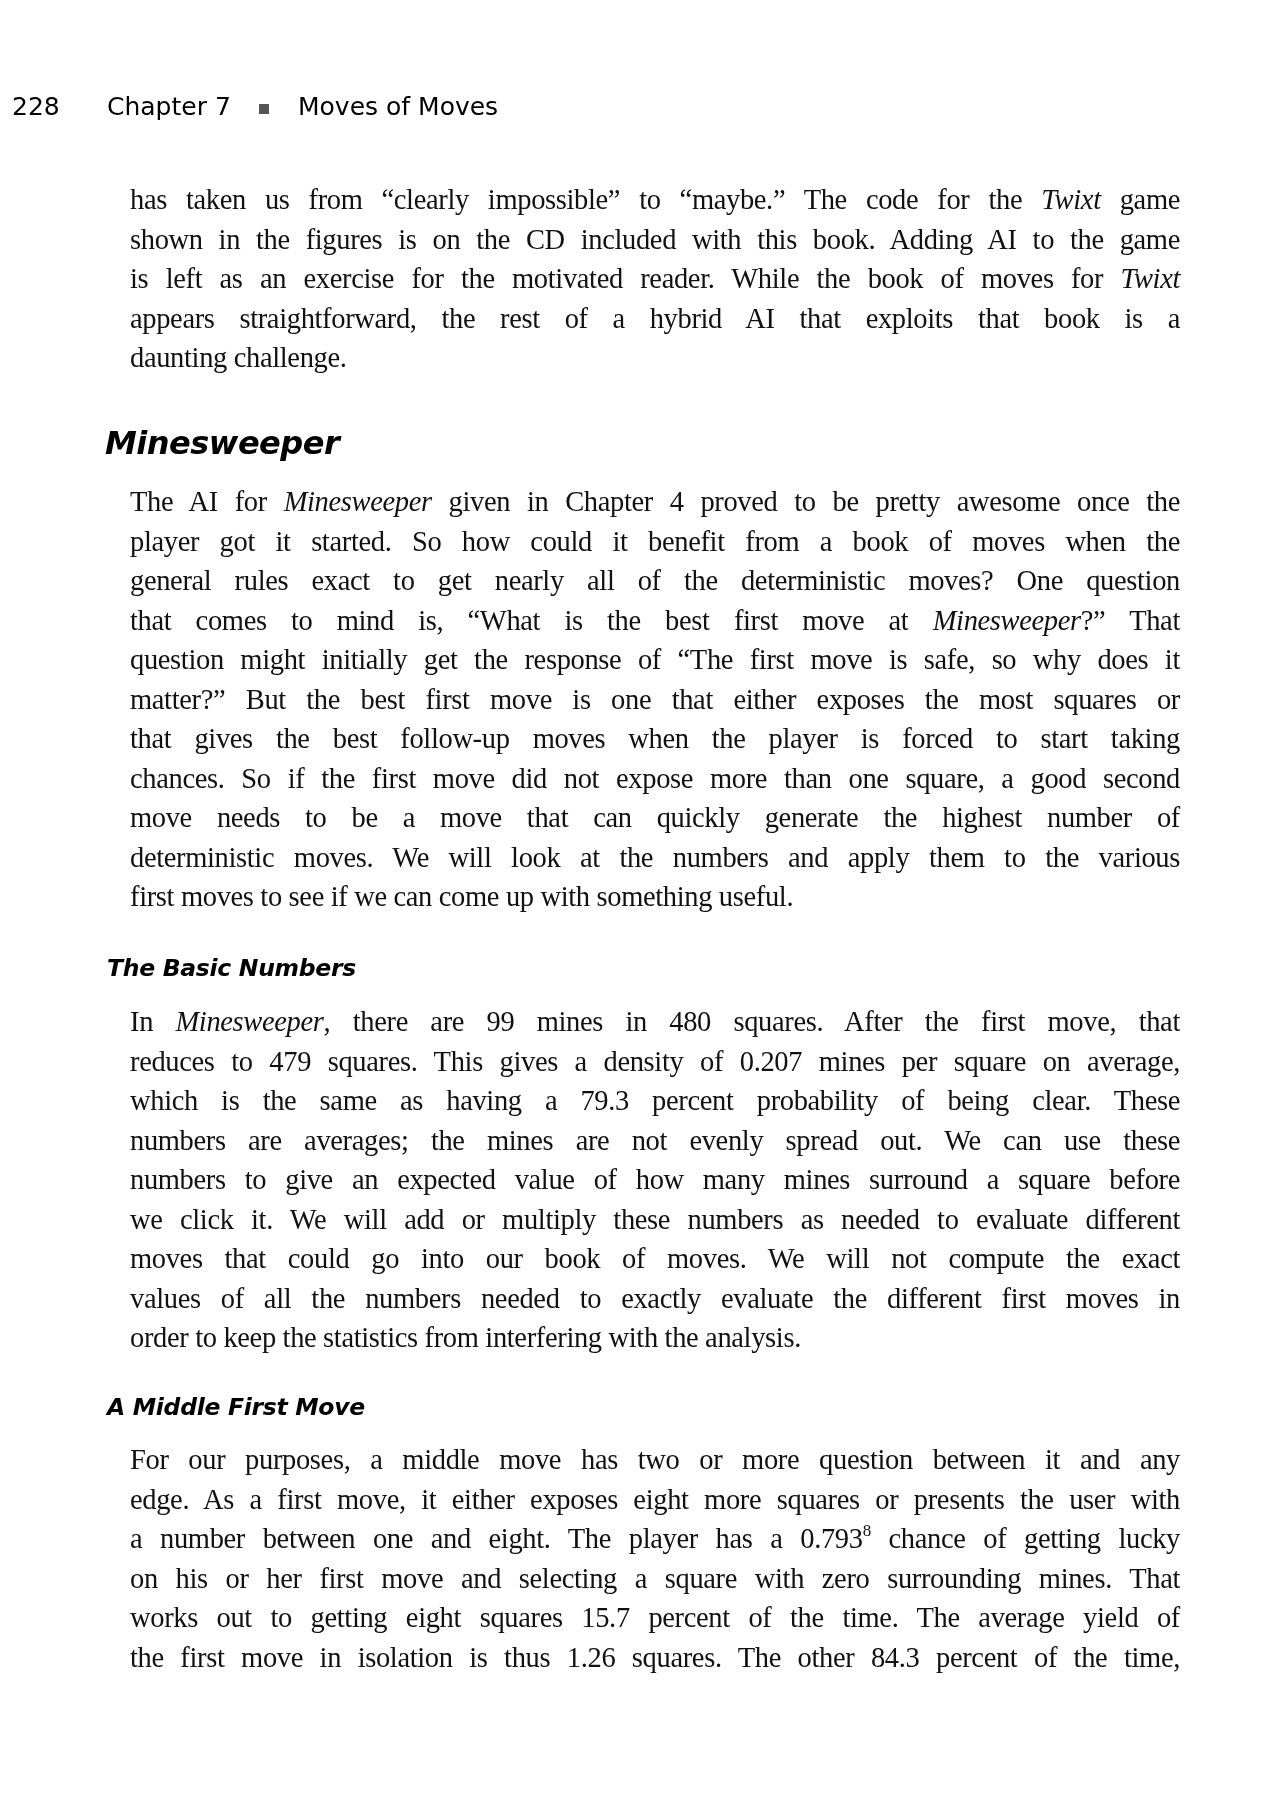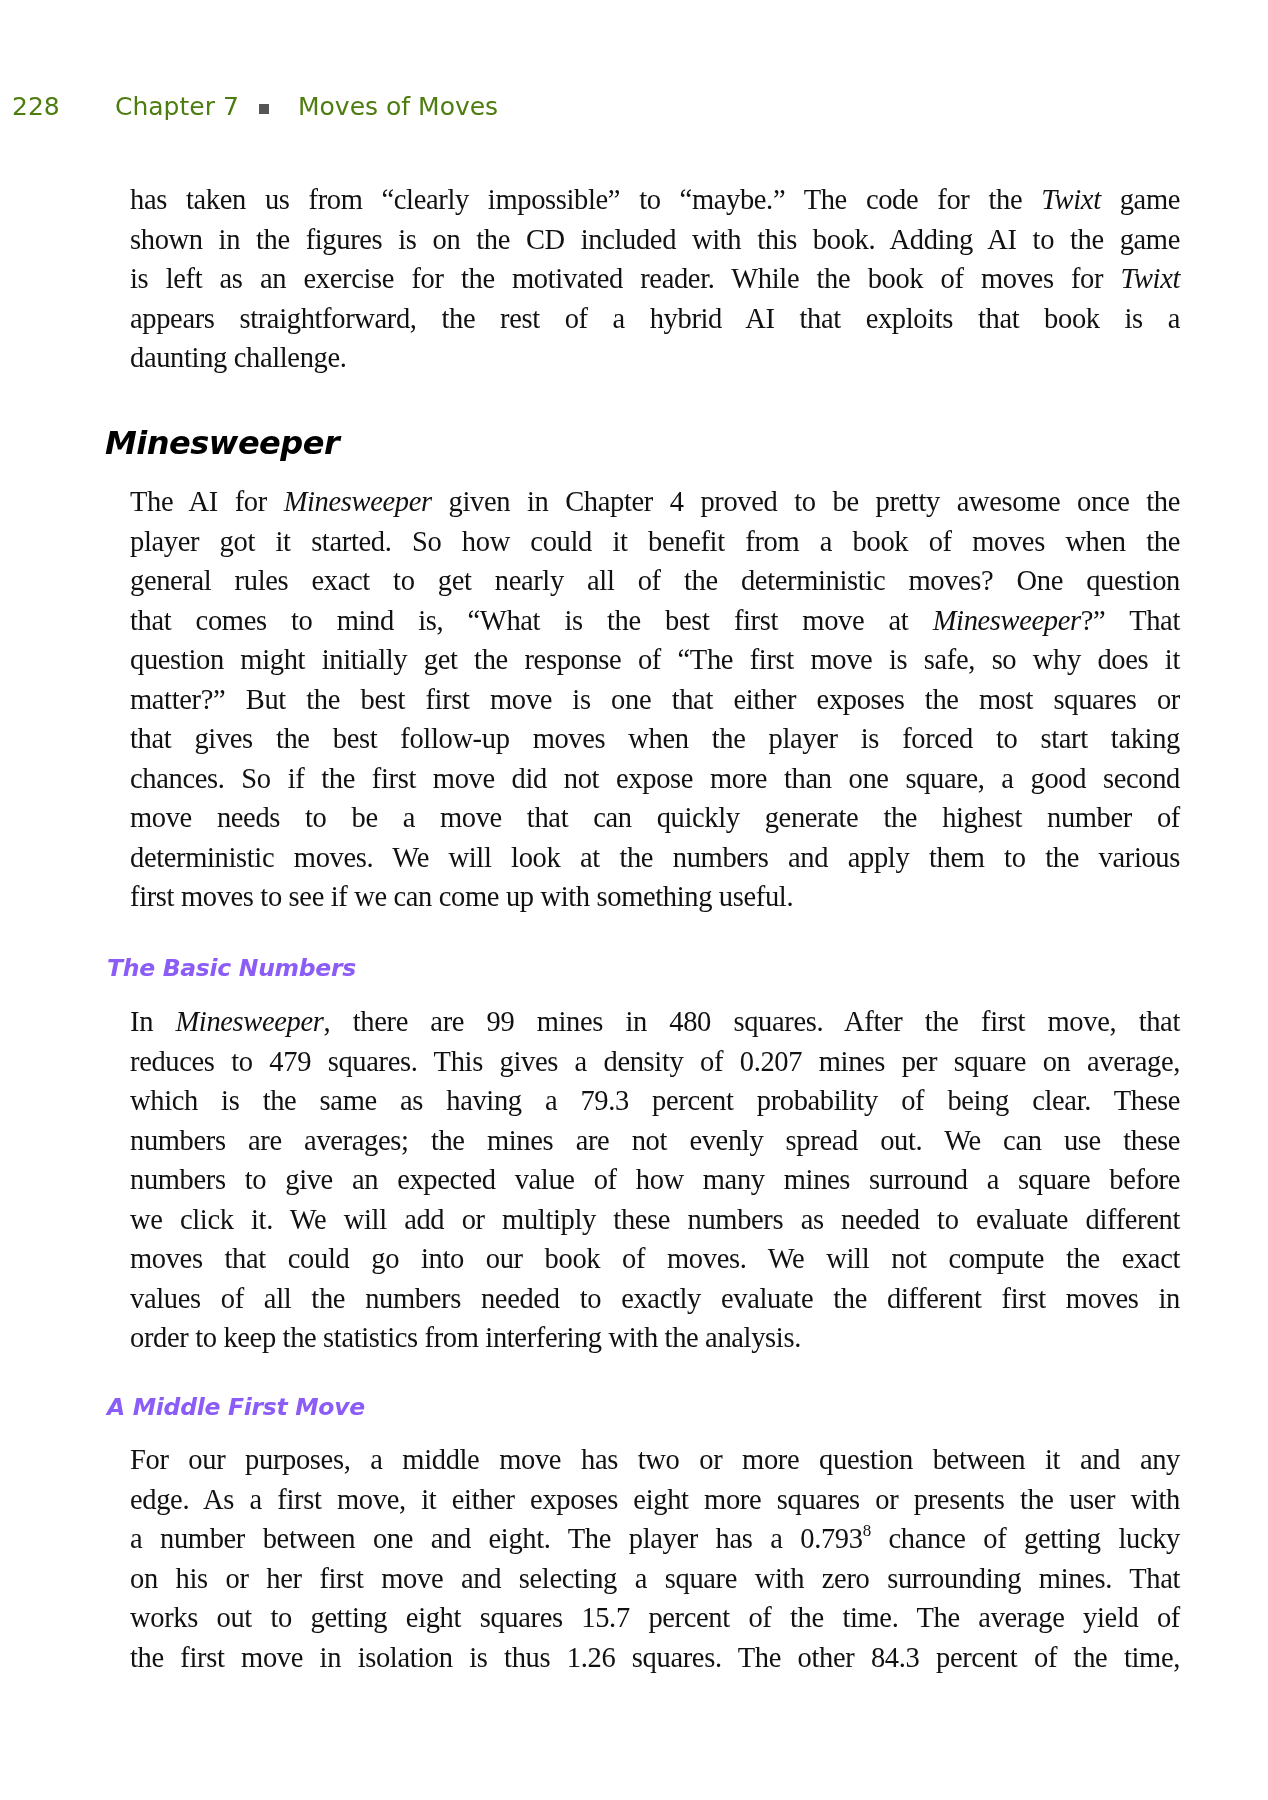--- a/index.html
+++ b/index.html
@@ -1,22 +1,22 @@
 <!DOCTYPE html>
 <html><head>
 <meta charset="utf-8">
 <style>
   html, body { margin: 0; padding: 0; background: #ffffff; }
   body { width: 1268px; height: 1800px; position: relative; overflow: hidden; color: #111; }
   .running-head {
     position: absolute; left: 0; top: 90px; height: 36px; width: 1256px;
-    font-family: "DejaVu Sans", "Liberation Sans", sans-serif; font-size: 25px; color: #4d7c0f;
+    font-family: "DejaVu Sans", "Liberation Sans", sans-serif; font-size: 25px; color: #000000;
   }
   .running-head .pg { position: absolute; left: 12px; top: 2px; }
-  .running-head .chap { position: absolute; left: 107px; top: 2px; margin-left: 8px; }
+  .running-head .chap { position: absolute; left: 107px; top: 2px; }
   .running-head .sq { position: absolute; left: 259px; top: 14px; width: 10px; height: 10px; background: #555; }
   .running-head .title { position: absolute; left: 298px; top: 2px; }
 
   .line {
     position: absolute; left: 107px; width: 1050px;
     font-family: "Liberation Serif", "DejaVu Serif", serif;
     font-size: 28.5px; line-height: 36px; height: 36px; white-space: nowrap;
     text-align: justify; text-align-last: justify; letter-spacing: -0.35px;
     color: #111;
     margin-left: 23px;
@@ -27,21 +27,21 @@
 
   .h2 {
     position: absolute; left: 105px;
     font-family: "DejaVu Sans", "Liberation Sans", sans-serif;
     font-weight: bold; font-style: italic; color: #000;
     font-size: 32px; letter-spacing: -0.5px; white-space: nowrap;
   }
   .h3 {
     position: absolute; left: 107px;
     font-family: "DejaVu Sans", "Liberation Sans", sans-serif;
-    font-weight: bold; font-style: italic; color: #8b5cf6;
+    font-weight: bold; font-style: italic; color: #000000;
     font-size: 23.5px; letter-spacing: -0.3px; white-space: nowrap;
   }
 </style>
 </head>
 <body>
 
 <div class="running-head">
   <span class="pg">228</span>
   <span class="chap">Chapter 7</span>
   <span class="sq"></span>

